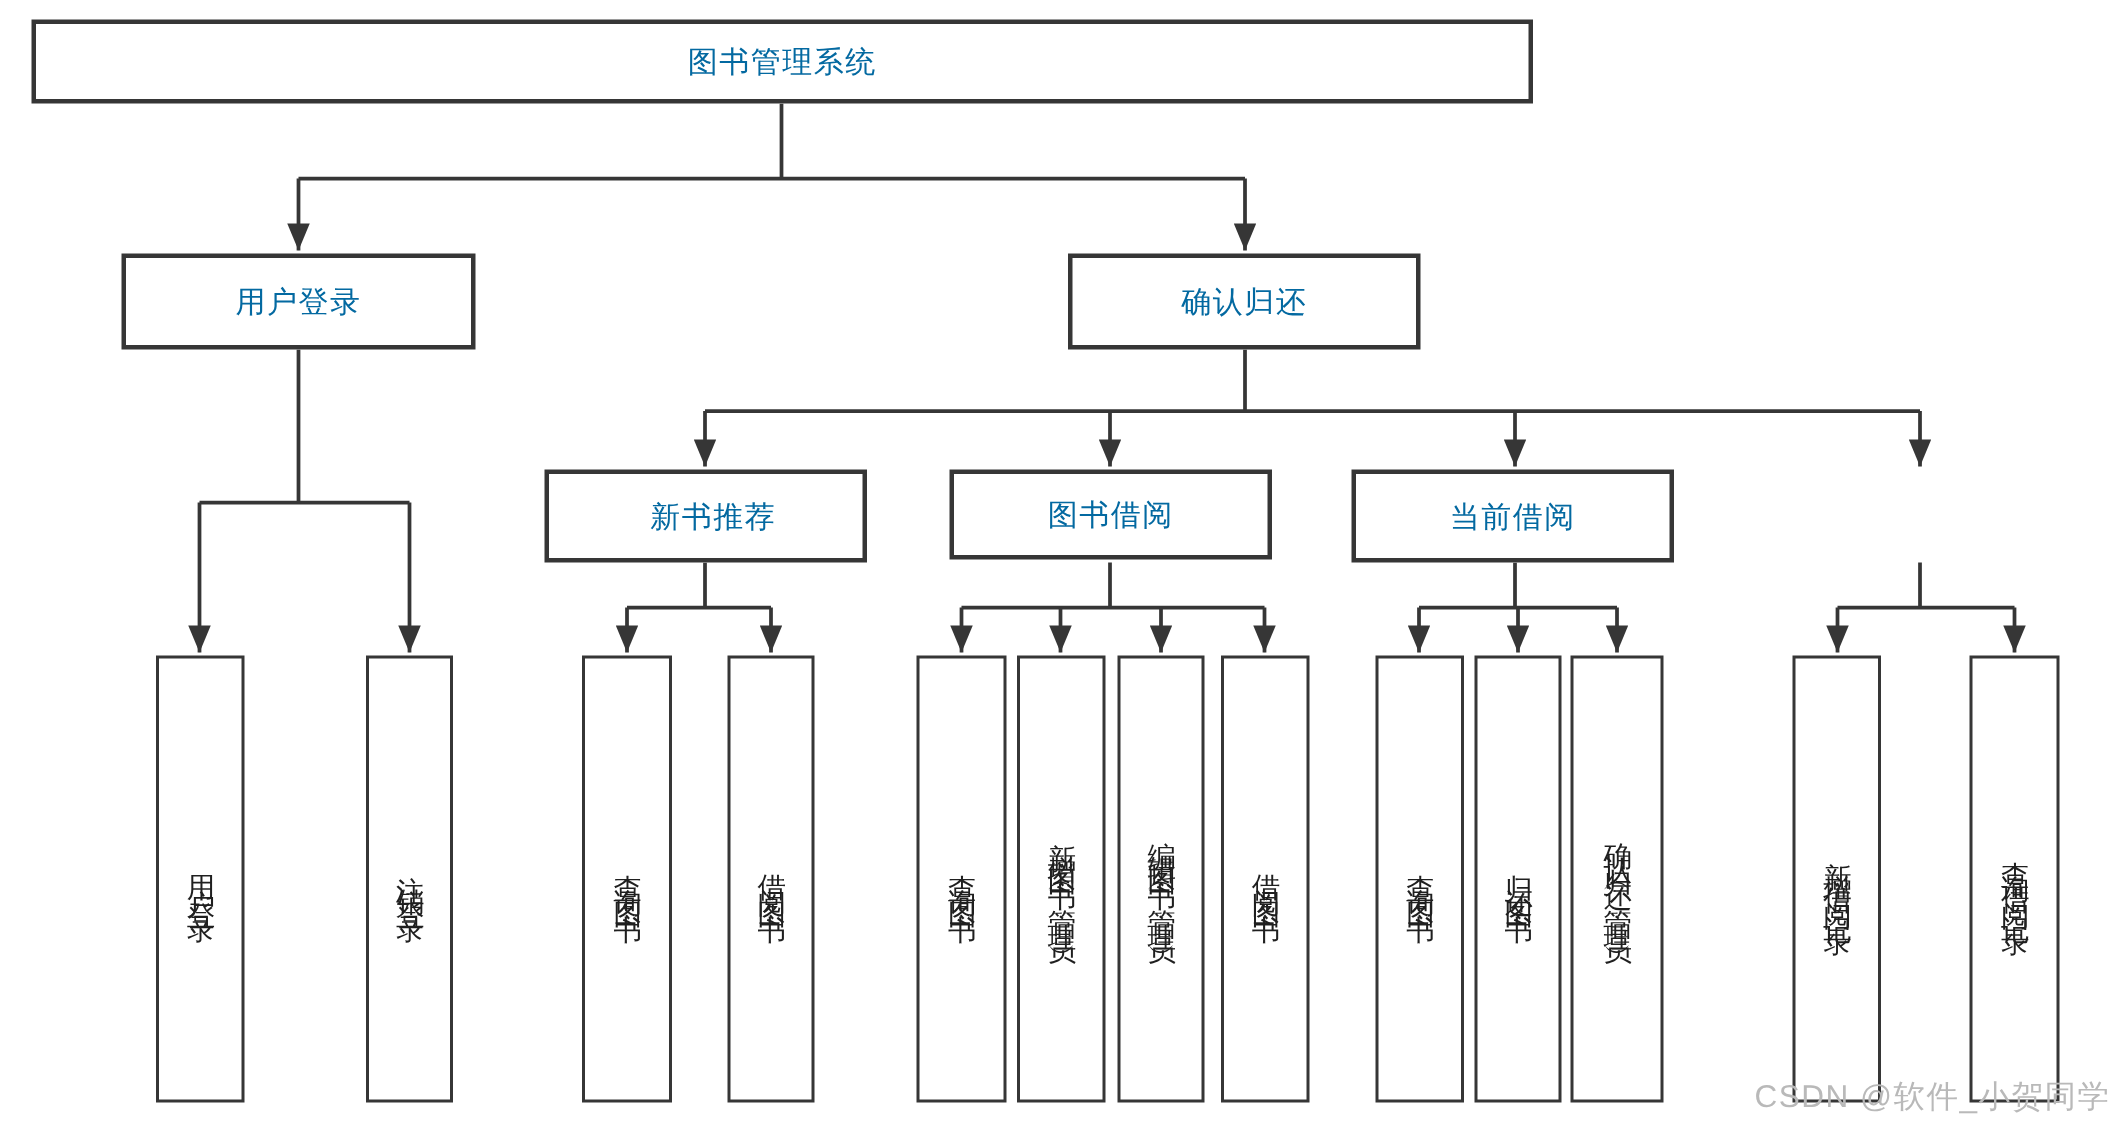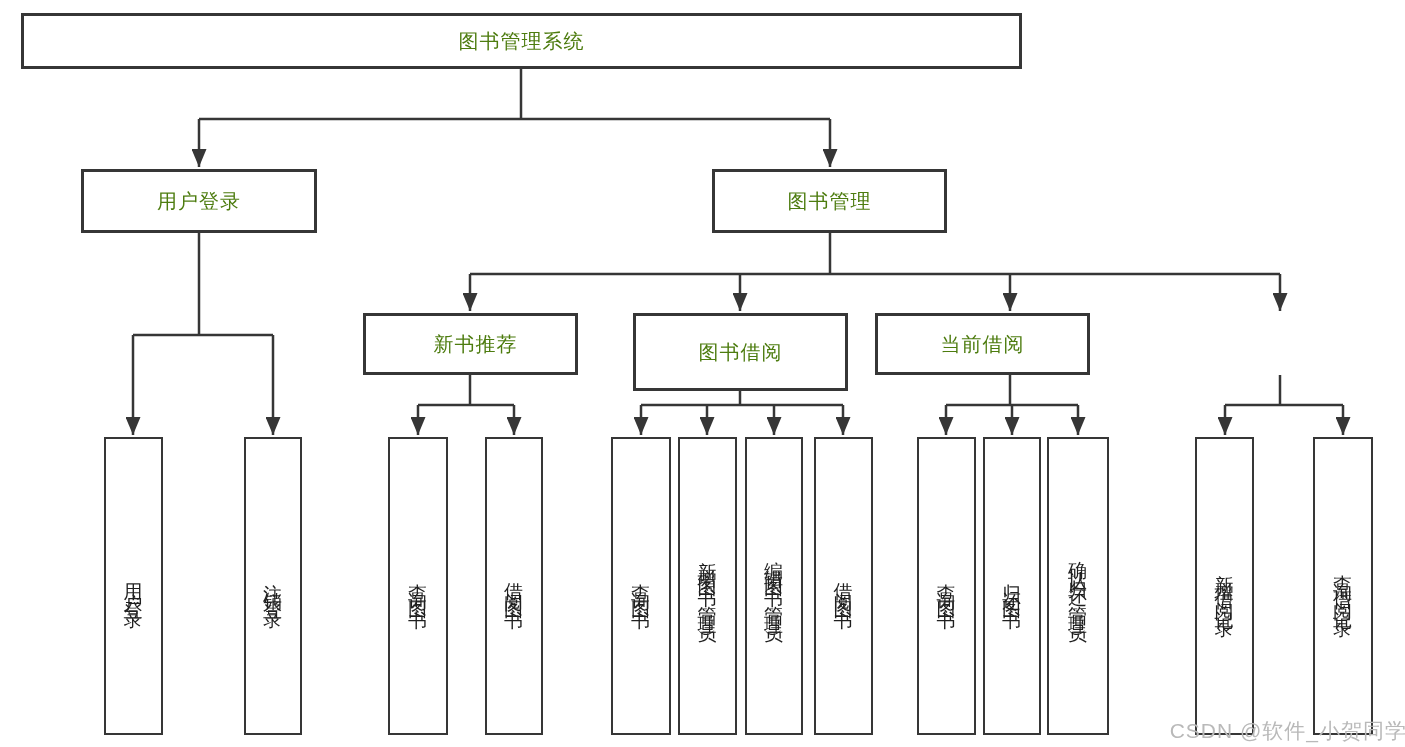--- a/index.html
+++ b/index.html
@@ -29,21 +29,21 @@
   .node {
     position: absolute;
     box-sizing: border-box;
     background: #ffffff;
     border: 3px solid #363636;
     display: flex;
     align-items: center;
     justify-content: center;
     font-size: 20px;
     letter-spacing: 1px;
-    color: #4d7c0f;
+    color: #0369a1;
     z-index: 2;
   }
   .vnode {
     position: absolute;
     box-sizing: border-box;
     background: #ffffff;
     border: 2.5px solid #363636;
     display: flex;
     align-items: center;
     justify-content: center;
@@ -122,25 +122,25 @@
       <path d="M1280 375 V405"></path>
       <path d="M1225 405 H1343"></path>
       <path d="M1225 405 V435" marker-end="url(#ah)"></path>
       <path d="M1343 405 V435" marker-end="url(#ah)"></path>
     </g>
   </svg>
 
   <div class="node" style="left:21px; top:13px; width:1001px; height:56px;">图书管理系统</div>
 
   <div class="node" style="left:81px; top:169px; width:236px; height:64px;">用户登录</div>
-  <div class="node" style="left:712px; top:169px; width:235px; height:64px;">图书管理</div>
+  <div class="node" style="left:712px; top:169px; width:235px; height:64px;">确认归还</div>
 
   <div class="node" style="left:363px; top:313px; width:215px; height:62px;padding-left:10px;">新书推荐</div>
-  <div class="node" style="left:633px; top:313px; width:215px; height:78px;text-align:right;">图书借阅</div>
-  <div class="node" style="left:875px; top:313px; width:215px; height:62px;">当前借阅</div>
+  <div class="node" style="left:633px; top:313px; width:215px; height:60px;text-align:right;">图书借阅</div>
+  <div class="node" style="left:901px; top:313px; width:215px; height:62px;">当前借阅</div>
 
   <div class="vnode" style="left:104px; width:59px;">
     <span class="vtext">用户登录</span>
   </div>
   <div class="vnode" style="left:244px; width:58px;">
     <span class="vtext">注销登录</span>
   </div>
 
   <div class="vnode" style="left:388px; width:60px;">
     <span class="vtext">查询图书</span>

